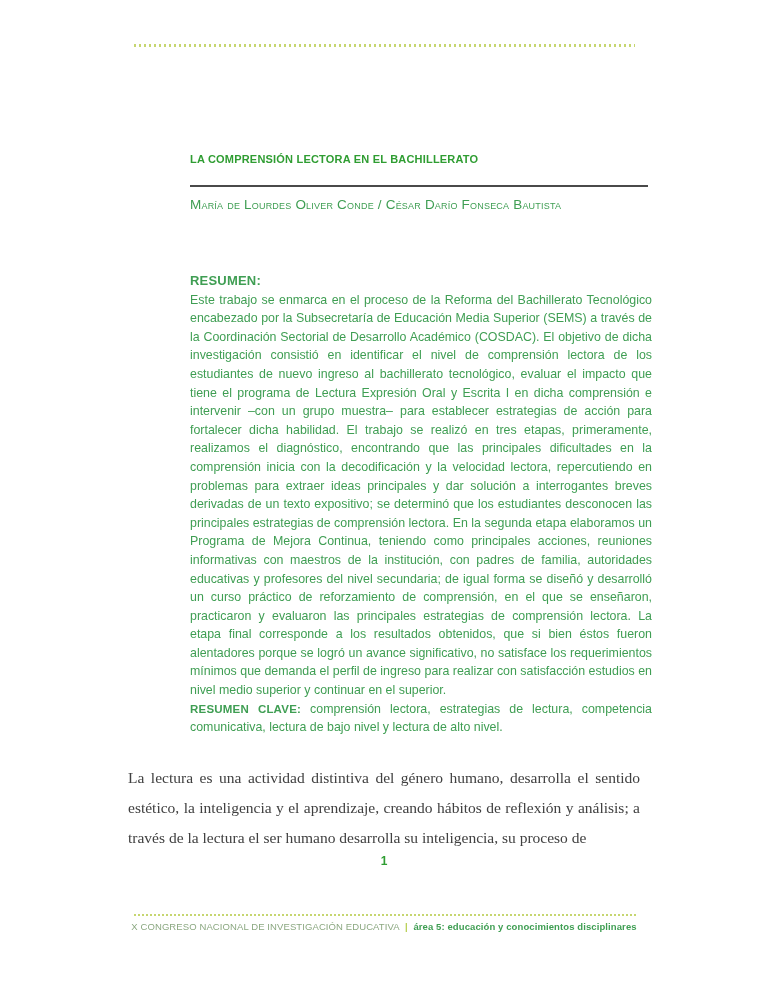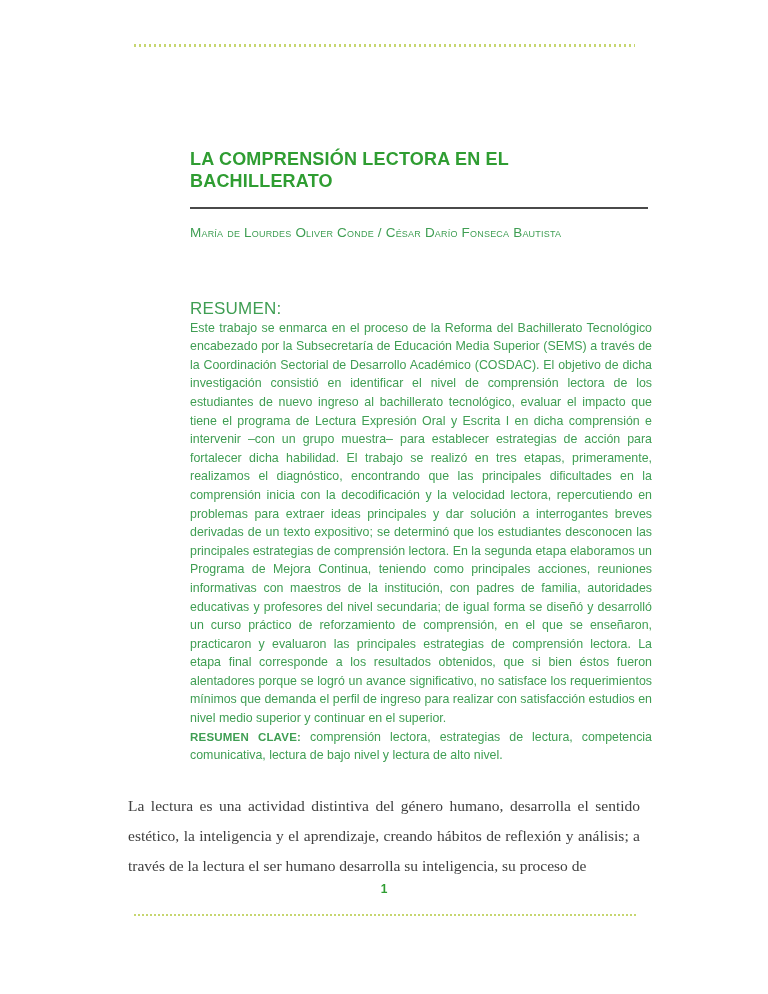--- a/index.html
+++ b/index.html
@@ -25,48 +25,48 @@
   }
   .top-dotted{
     position:absolute;top:44px;left:134px;width:501px;height:3px;
   }
   .content{
     position:absolute;left:128px;top:148px;width:522px;
   }
   .paper-title{
     margin-left:62px;
     color:var(--title-green);
-    font-size:18px;font-weight:bold;
+    font-size:11px;font-weight:bold;
     letter-spacing:0.2px;
     line-height:22px;
   }
   .author-block{
     margin-left:62px;margin-top:15px;
     width:458px;
     border-top:2px solid var(--rule-gray);
-    padding-top:16px;
+    padding-top:10px;
   }
   .authors{
     color:var(--text-green);
     font-variant:small-caps;
     font-size:13.5px;
     letter-spacing:0.2px;
   }
   .abstract{
     margin-left:62px;margin-top:60px;
     width:462px;
     color:var(--text-green);
     font-size:12.4px;
     line-height:18.6px;
     text-align:justify;
   }
   .abstract-label{
     display:block;
-    font-weight:normal;
-    font-size:17px;
+    font-weight:bold;
+    font-size:13px;
     letter-spacing:0.2px;
   }
   .keywords-label{
     font-weight:bold;
     font-size:11.5px;
     letter-spacing:0.2px;
   }
   .intro-heading{
     margin-top:55px;
     color:var(--title-green);
@@ -130,14 +130,19 @@
 
 
     <p class="intro-body">La lectura es una actividad distintiva del género humano, desarrolla el sentido estético, la inteligencia y el aprendizaje, creando hábitos de reflexión y análisis; a través de la lectura el ser humano desarrolla su inteligencia, su proceso de</p>
 
     <div class="page-number">1</div>
 
   </div>
 
   <div class="bottom-dotted"></div>
 
+  <div class="footer-line">
+    <span class="footer-congress">X CONGRESO NACIONAL DE INVESTIGACIÓN EDUCATIVA</span>
+    <span class="footer-sep">|</span>
+    <span class="footer-area">área 5: educación y conocimientos disciplinares</span>
+  </div>
 
 </div>
 
 </body></html>

